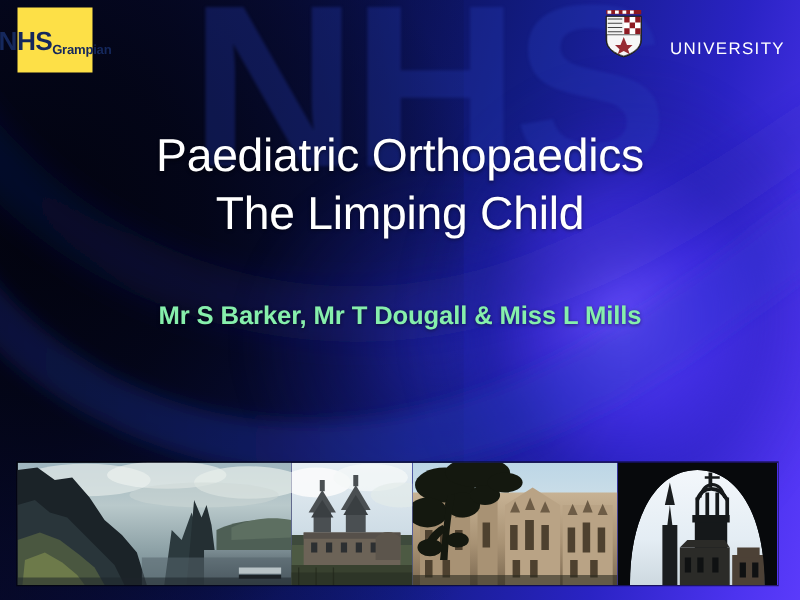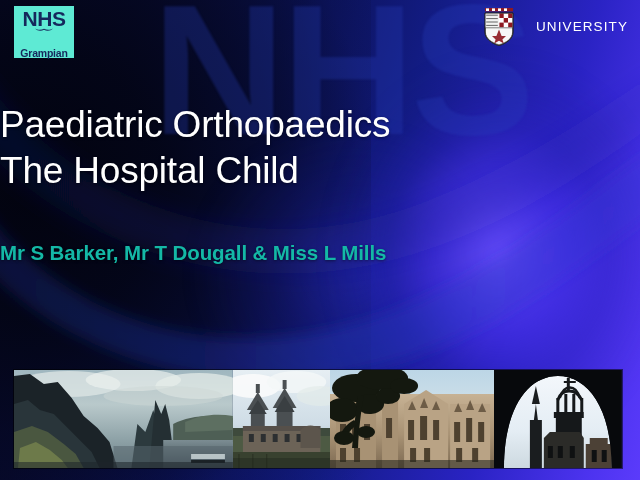--- a/index.html
+++ b/index.html
@@ -95,23 +95,23 @@
     pointer-events: none;
   }
 
   
   .nhs-logo {
     position: absolute;
     left: 14px;
     top: 6px;
     width: 60px;
     height: 52px;
-    background: #5eead4;
+    background: #fde047;
     display: flex;
-    flex-direction: column;
+    flex-direction: row;
     align-items: center;
     justify-content: center;
   }
   .nhs-logo .nhs-mark {
     font-size: 21px;
     font-weight: 700;
     color: #15285c;
     letter-spacing: -0.5px;
     line-height: 1;
     margin-top: 2px;
@@ -129,21 +129,21 @@
     margin-top: 16px;
     letter-spacing: -0.2px;
   }
 
   
   .uoa-logo {
     position: absolute;
     right: 12px;
     top: 8px;
     display: flex;
-    align-items: center;
+    align-items: flex-end;
     gap: 22px;
   }
   .uoa-crest {
     width: 30px;
     height: 38px;
   }
   .uoa-text {
     display: flex;
     flex-direction: column;
     line-height: 1.02;
@@ -163,36 +163,38 @@
     font-size: 9.5px;
     letter-spacing: 0.4px;
   }
 
   
   .title-block {
     position: absolute;
     left: 0;
     right: 0;
     top: 102px;
+    text-align: center;
     color: #ffffff;
     font-weight: 400;
     font-size: 37px;
     line-height: 1.23;
     letter-spacing: -0.2px;
     text-shadow: 0 1px 3px rgba(0,0,0,0.45);
   }
   .title-block .tline { display: block; }
 
   
   .subtitle-block {
     position: absolute;
     left: 0;
     right: 0;
     top: 237px;
-    color: #14b8a6;
+    text-align: center;
+    color: #86efac;
     font-weight: 700;
     font-size: 20.5px;
     line-height: 1.52;
     letter-spacing: -0.1px;
     text-shadow: 0 1px 3px rgba(0,0,0,0.5);
   }
   .subtitle-block .sline { display: block; }
 
   
   .photo-strip {
@@ -288,21 +290,21 @@
                L11.6 31.4 L8 28 L12.4 28 Z" fill="#8e1a22" opacity="0.92"></path>
       <path d="M1 5 L29 5 L29 24 C29 31, 22 35.5, 15 37.5 C8 35.5, 1 31, 1 24 Z" fill="none" stroke="#1a1a1a" stroke-width="0.8"></path>
     </svg>
     <div class="uoa-text">
       <span class="uoa-line1">UNIVERSITY</span>
     </div>
   </div>
 
   <div class="title-block">
     <span class="tline">Paediatric Orthopaedics</span>
-    <span class="tline">The Hospital Child</span>
+    <span class="tline">The Limping Child</span>
   </div>
 
   <div class="subtitle-block">
     <span class="sline">Mr S Barker, Mr T Dougall &amp; Miss L Mills</span>
   </div>
 
   <div class="photo-strip">
 
     <div class="photo photo-storr">
       <svg width="100%" height="100%" viewBox="0 0 220 98" preserveAspectRatio="none">

